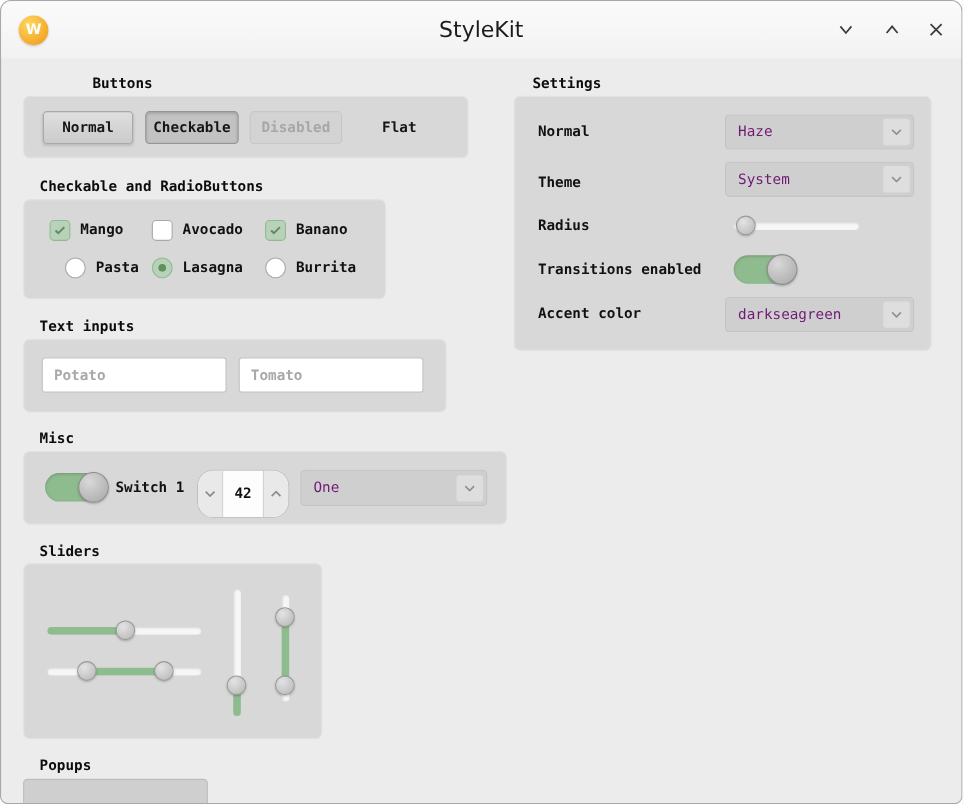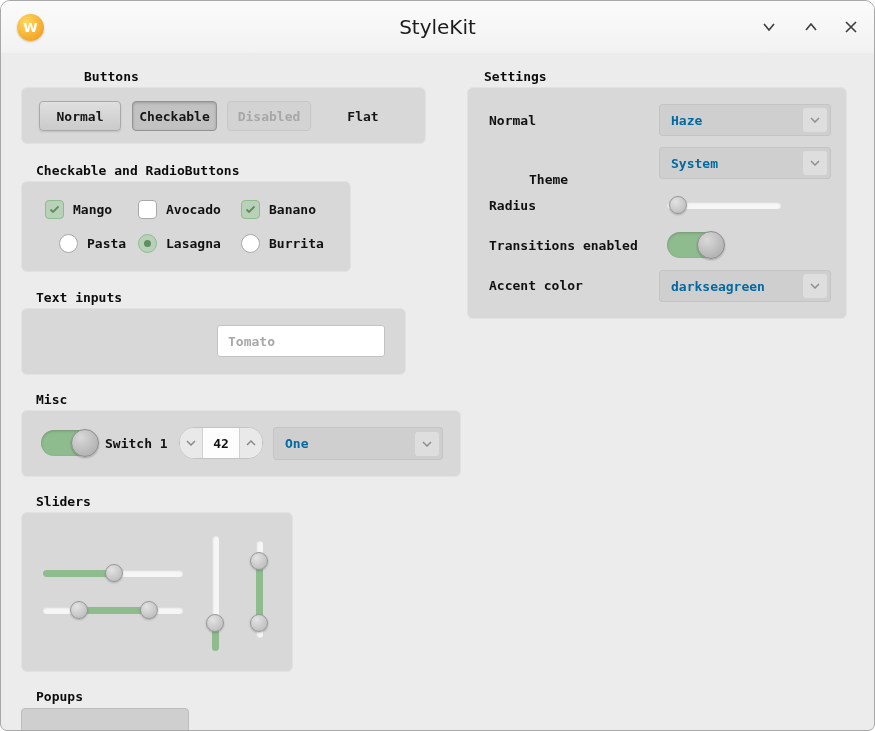--- a/index.html
+++ b/index.html
@@ -49,21 +49,21 @@
   .plain-label { position:absolute; font-weight:bold; font-size:13px; color:#111; }
   .spinbox { position:absolute; display:flex; align-items:stretch; background:#fff;
              border:1px solid #c3c3c3; border-radius:4px; overflow:hidden; }
   .spin-btn { width:23px; display:flex; align-items:center; justify-content:center; background:#e9e9e9; }
   .spin-btn.left { border-right:1px solid #d2d2d2; }
   .spin-btn.right { border-left:1px solid #d2d2d2; }
   .spin-value { flex:1; display:flex; align-items:center; justify-content:center;
                 font-weight:bold; font-size:13px; color:#111; background:#fdfdfd; }
   .combo { position:absolute; background:#cfcfcf; border-radius:4px;
            box-shadow:inset 0 0 0 1px rgba(0,0,0,0.05); display:flex; align-items:center;
-           padding:0 12px; font-weight:bold; font-size:13px; color:#0369a1; }
+           padding:0 12px; font-weight:normal; font-size:13px; color:#701a75; }
   .combo-arrow { position:absolute; right:4px; top:50%; transform:translateY(-50%);
                  width:24px; height:24px; background:#dedede; border-radius:3px;
                  display:flex; align-items:center; justify-content:center; }
   .track-h { position:absolute; height:7px; background:#f6f6f6; border-radius:3.5px;
              box-shadow:inset 0 1px 2px rgba(0,0,0,0.13); }
   .track-v { position:absolute; width:7px; background:#f6f6f6; border-radius:3.5px;
              box-shadow:inset 1px 0 2px rgba(0,0,0,0.13); }
   .fill { position:absolute; background:#8fbc8f; border-radius:3.5px; }
   .handle { position:absolute; width:18px; height:18px; border-radius:50%;
             background:radial-gradient(circle at 35% 30%, #e3e3e3, #b5b5b5);
@@ -137,29 +137,30 @@
     <span class="rad selected"></span>
     <span>Lasagna</span>
   </div>
   <div class="check-item" style="left:240px; top:233px;">
     <span class="rad"></span>
     <span>Burrita</span>
   </div>
 
   <div class="section-label" style="left:35px; top:289px;text-align:right;">Text inputs</div>
   <div class="panel" style="left:20px; top:307px; width:385px; height:67px;"></div>
+  <input class="text-input" style="left: 37px; top: 324px;" type="text" placeholder="Potato">
   <input class="text-input" style="left: 216px; top: 324px;" type="text" placeholder="Tomato">
 
   <div class="section-label" style="left:35px; top:391px;">Misc</div>
   <div class="panel" style="left:20px; top:409px; width:440px; height:67px;"></div>
   <div class="switch" style="left:40px; top:429px;">
     <span class="knob"></span>
   </div>
   <div class="plain-label" style="left:104px; top:435px;">Switch 1</div>
-  <div class="spinbox" style="left:178px; top:426px; width:84px; height:32px;border-radius:15px;">
+  <div class="spinbox" style="left:178px; top:426px; width:84px; height:44px;border-radius:15px;">
     <span class="spin-btn left">
       <svg width="10" height="6" viewBox="0 0 10 6">
         <path d="M1 1 L5 5 L9 1" fill="none" stroke="#8a8a8a" stroke-width="1.5"></path>
       </svg>
     </span>
     <span class="spin-value">42</span>
     <span class="spin-btn right">
       <svg width="10" height="6" viewBox="0 0 10 6">
         <path d="M1 5 L5 1 L9 5" fill="none" stroke="#8a8a8a" stroke-width="1.5"></path>
       </svg>
@@ -205,21 +206,21 @@
   <div class="plain-label" style="left:488px; top:112px;">Normal</div>
   <div class="combo" style="left:658px; top:103px; width:172px; height:32px;">
     <span>Haze</span>
     <span class="combo-arrow">
       <svg width="10" height="6" viewBox="0 0 10 6">
         <path d="M1 1 L5 5 L9 1" fill="none" stroke="#8f8f8f" stroke-width="1.5"></path>
       </svg>
     </span>
   </div>
 
-  <div class="plain-label" style="left:488px; top:171px;margin-left:40px;">Theme</div>
+  <div class="plain-label" style="left:488px; top:158px;">Theme</div>
   <div class="combo" style="left:658px; top:146px; width:172px; height:32px;">
     <span>System</span>
     <span class="combo-arrow">
       <svg width="10" height="6" viewBox="0 0 10 6">
         <path d="M1 1 L5 5 L9 1" fill="none" stroke="#8f8f8f" stroke-width="1.5"></path>
       </svg>
     </span>
   </div>
 
   <div class="plain-label" style="left:488px; top:197px;">Radius</div>

